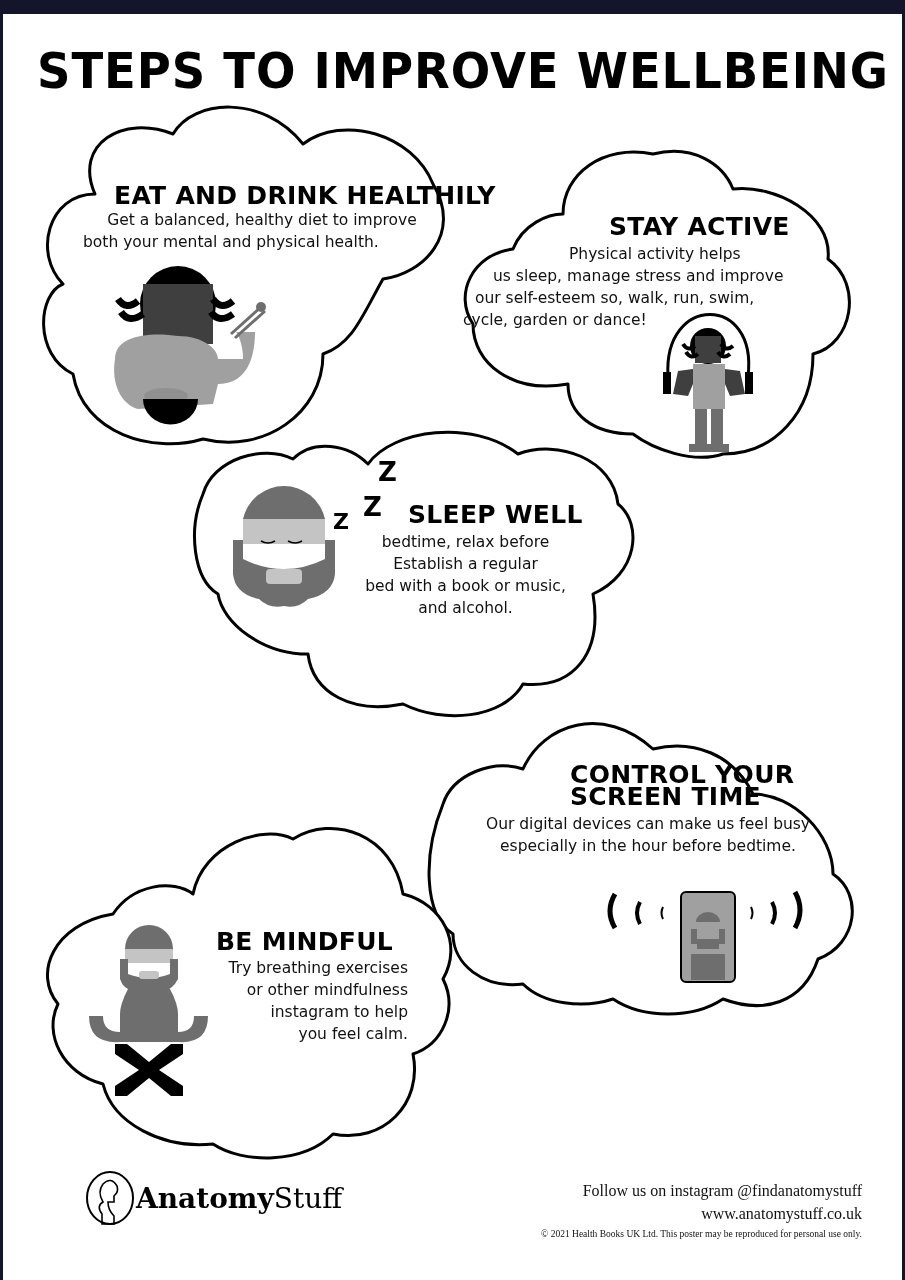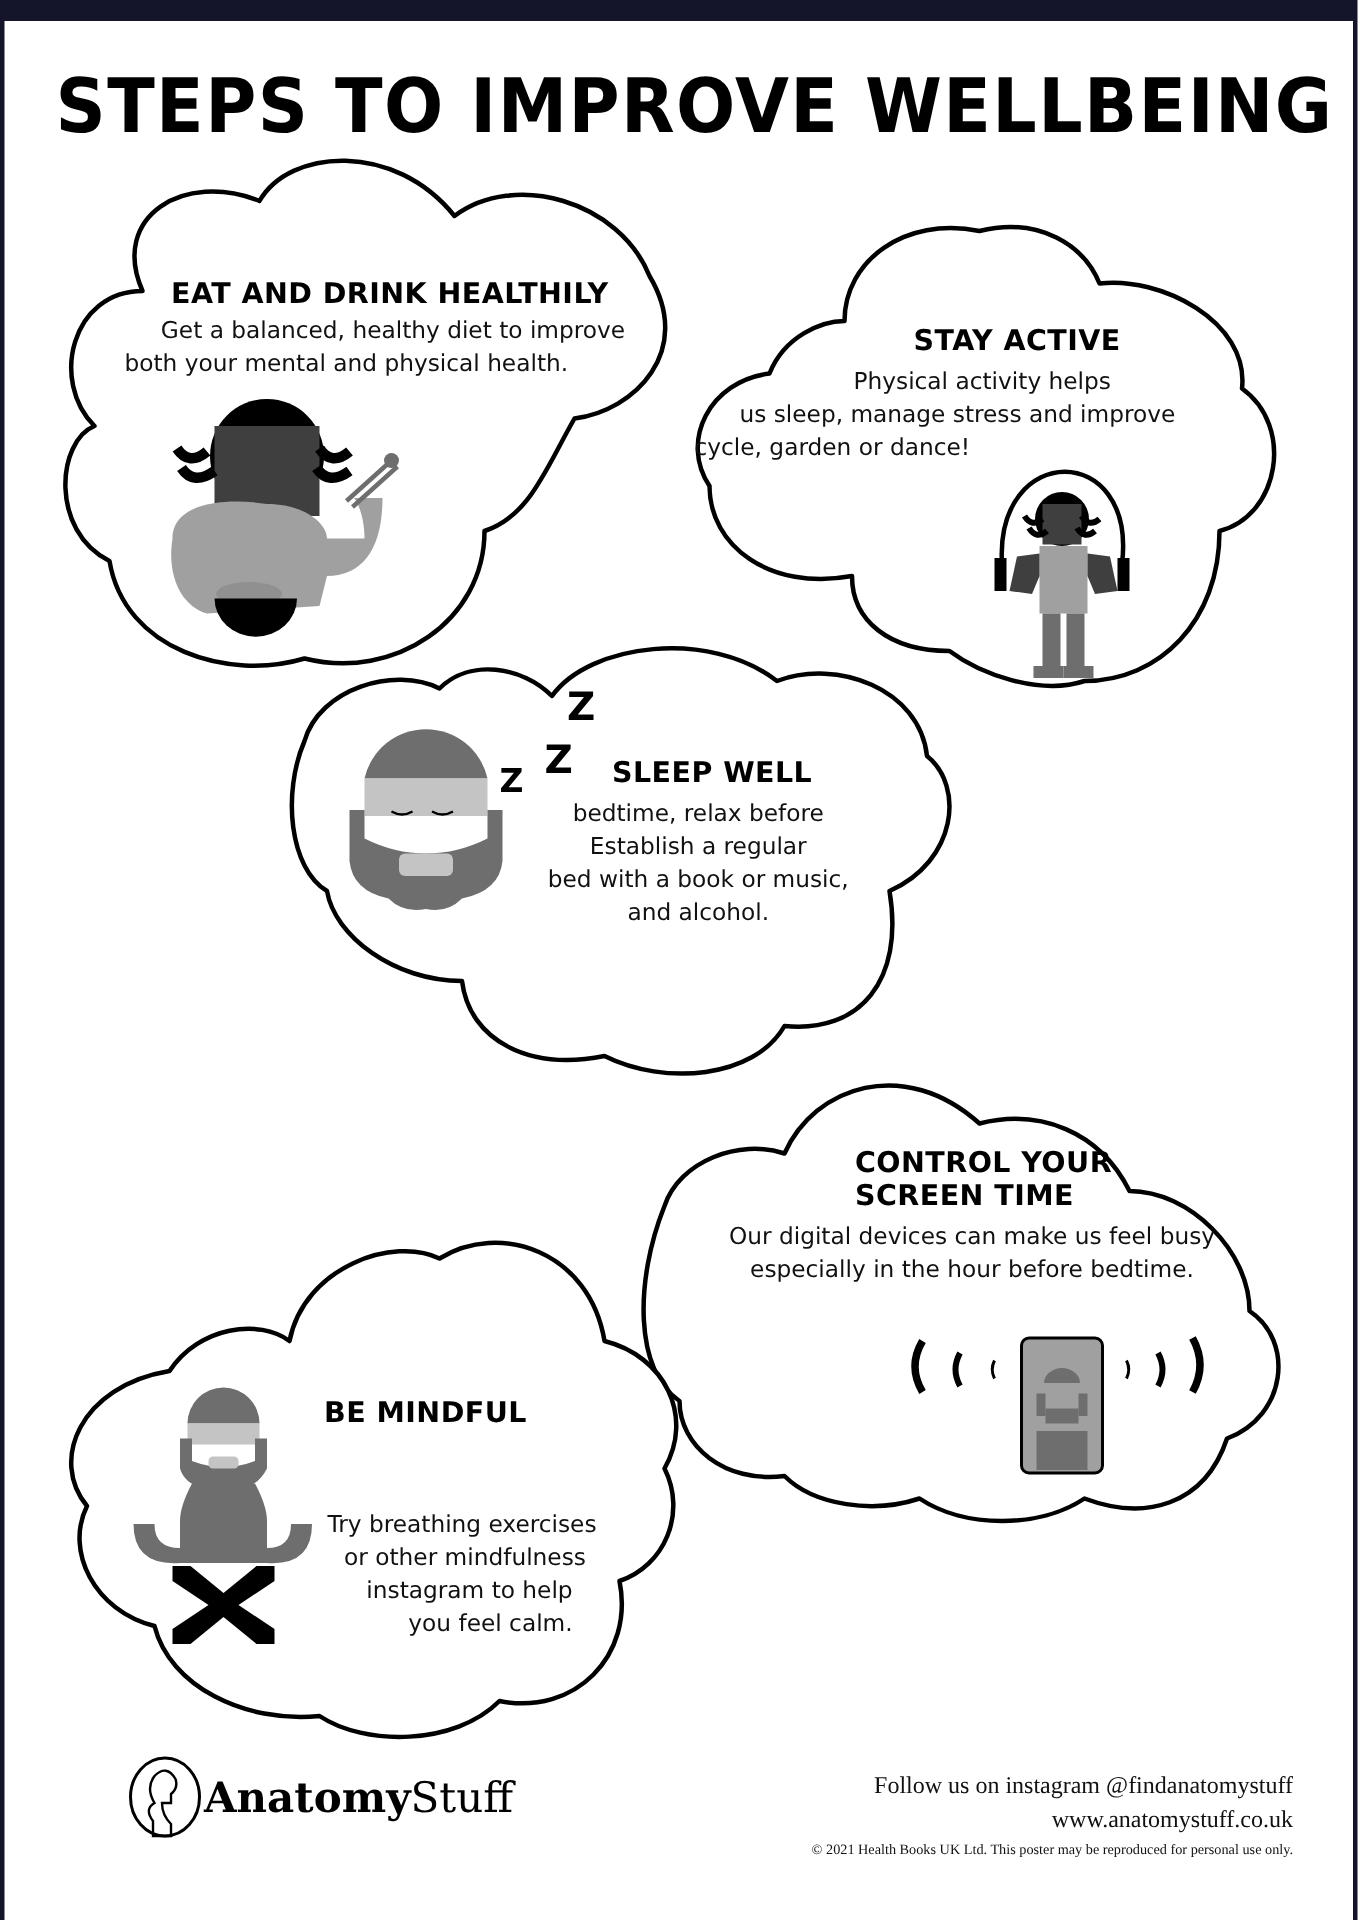--- a/index.html
+++ b/index.html
@@ -16,21 +16,21 @@
   .title {
     position: absolute; left: 34px; top: 28px;
     font-family: "DejaVu Sans", sans-serif; font-weight: bold;
     font-size: 50px; letter-spacing: 1px; color: #000;
     transform: scaleX(0.93); transform-origin: left top;
     white-space: nowrap;
   }
   svg.clouds { position: absolute; left: 0; top: 0; }
   .heading {
     position: absolute; font-family: "DejaVu Sans", sans-serif; font-weight: bold;
-    font-size: 19px; color: #000; white-space: nowrap; line-height: 22px;
+    font-size: 25px; color: #000; white-space: nowrap; line-height: 22px;
     letter-spacing: 0.3px;
   }
   .body {
     position: absolute; font-family: "DejaVu Sans", sans-serif;
     font-size: 15.5px; line-height: 22px; color: #111; white-space: pre;
     text-align: center;
   }
   .zz { position: absolute; font-family: "DejaVu Sans", sans-serif; font-weight: bold; font-size: 26px; color:#000; }
   .brand {
     position: absolute; left: 84px; top: 1158px; height: 52px;
@@ -133,36 +133,36 @@
     <g>
       <ellipse cx="107" cy="1184" rx="23" ry="26" fill="none" stroke="#000" stroke-width="2"></ellipse>
       <path d="M100,1170 q8,-8 14,2 q2,6 -3,10 l0,6 l-6,0 q0,8 6,14 l0,8 l-12,0 l0,-10 q-6,-8 1,-12 q-6,-10 0,-18 Z" fill="none" stroke="#000" stroke-width="1.6"></path>
     </g>
   </svg>
 
   <div class="heading" style="left:111px; top:171px;">EAT AND DRINK HEALTHILY</div>
   <div class="body" style="left:80px; top:195px; width:340px;"><div style="padding-left:18px">Get a balanced, healthy diet to improve</div><div style="text-align:left">both your mental and physical health.</div></div>
 
   <div class="heading" style="left:606px; top:202px;">STAY ACTIVE</div>
-  <div class="body" style="left:460px; top:229px; width:350px; text-align:left;"><div style="padding-left:106px">Physical activity helps</div><div style="padding-left:30px">us sleep, manage stress and improve</div><div>cycle, garden or dance!</div></div>
+  <div class="body" style="left:460px; top:229px; width:350px; text-align:left;"><div style="padding-left:106px">Physical activity helps</div><div style="padding-left:30px">us sleep, manage stress and improve</div><div style="padding-left:12px">our self-esteem so, walk, run, swim,</div><div>cycle, garden or dance!</div></div>
 
   <div class="zz" style="left:330px; top:495px; font-size:22px;">Z</div>
   <div class="zz" style="left:360px; top:478px;">Z</div>
   <div class="zz" style="left:375px; top:443px;">Z</div>
   <div class="heading" style="left:405px; top:490px;">SLEEP WELL</div>
   <div class="body" style="left:355px; top:517px; width:215px;"><div>bedtime, relax before</div><div>Establish a regular</div><div>bed with a book or music,</div><div>and alcohol.</div></div>
 
   <div class="heading" style="left:567px; top:750px;">
       <div>CONTROL YOUR</div>
       <div>SCREEN TIME</div>
     </div>
   <div class="body" style="left:470px; top:799px; width:350px;"><div>Our digital devices can make us feel busy</div><div>especially in the hour before bedtime.</div></div>
 
   <div class="heading" style="left:213px; top:917px;">BE MINDFUL</div>
-  <div class="body" style="left:205px; top:991px; width:200px; text-align:center;"><div>Try breathing exercises</div><div style="padding-left:4px">or other mindfulness</div><div style="padding-left:10px">instagram to help</div><div style="padding-left:38px">you feel calm.</div></div>
+  <div class="body" style="left:205px; top:943px; width:200px; text-align:right;"><div>Try breathing exercises</div><div style="padding-left:4px">or other mindfulness</div><div style="padding-left:10px">instagram to help</div><div style="padding-left:38px">you feel calm.</div></div>
 
   <div class="brand" style="left:133px;">
     <span class="brand-name"><b>Anatomy</b><span>Stuff</span></span>
   </div>
   <div class="footer-line" style="top:1168px; font-size:16px;">Follow us on instagram @findanatomystuff</div>
   <div class="footer-line" style="top:1191px; font-size:16px;">www.anatomystuff.co.uk</div>
   <div class="footer-line" style="top:1215px; font-size:9.5px;">© 2021 Health Books UK Ltd. This poster may be reproduced for personal use only.</div>
 
 </div>
 

